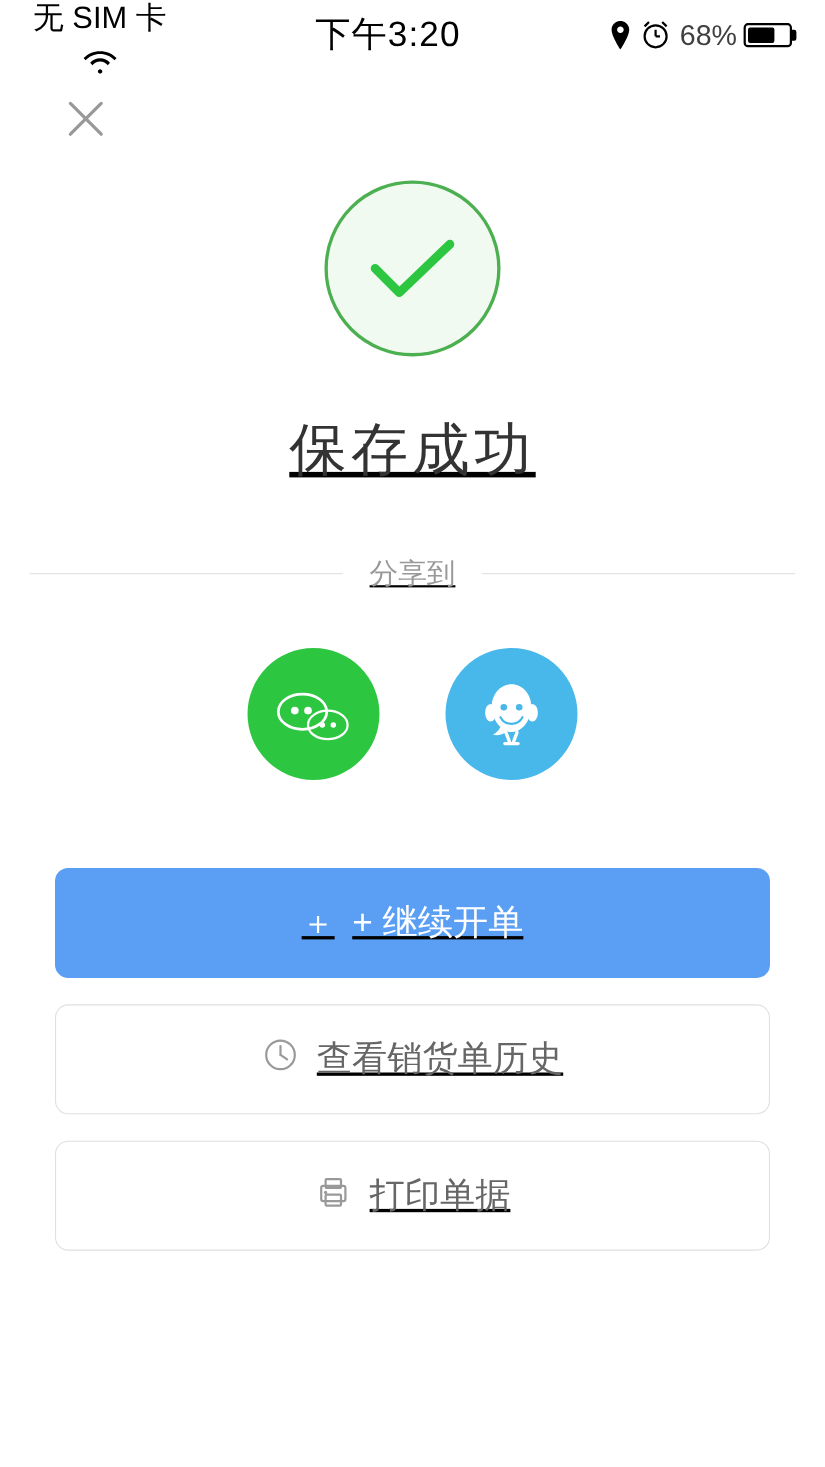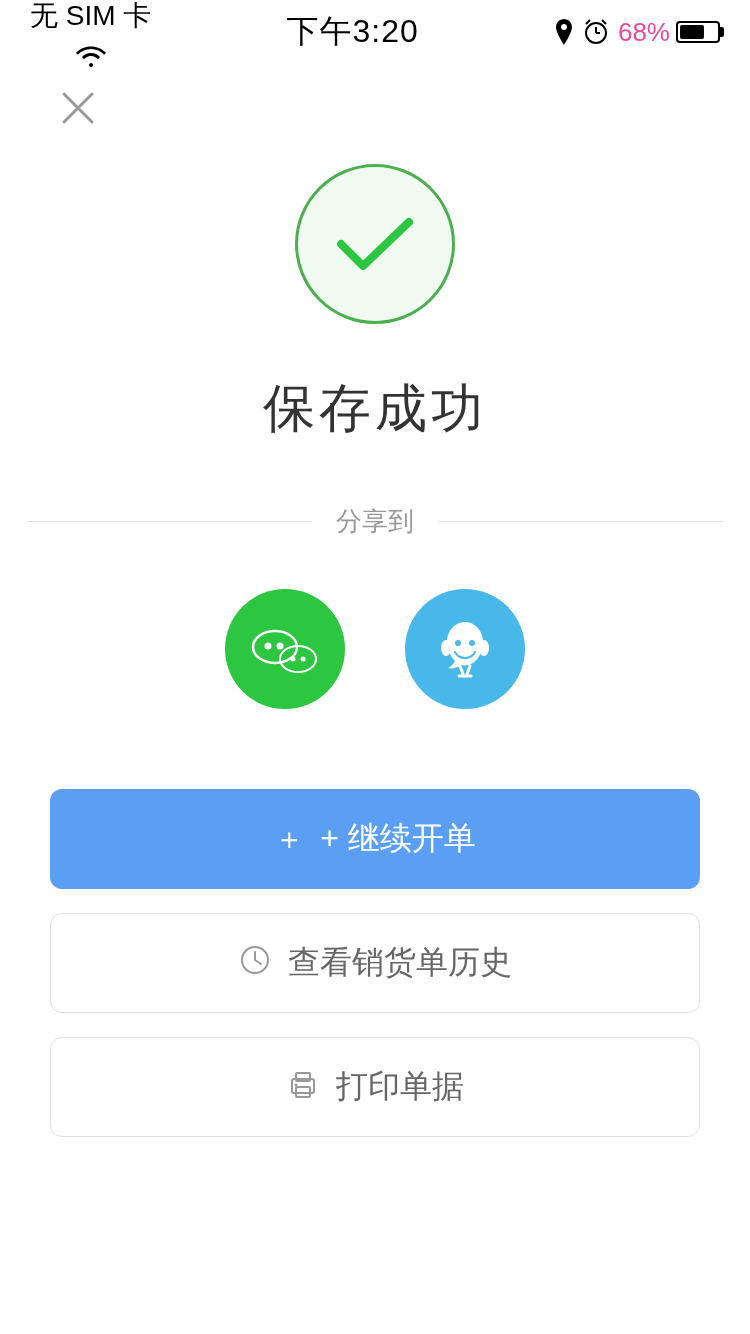--- a/index.html
+++ b/index.html
@@ -45,21 +45,21 @@
       font-weight: 500;
       color: #000;
       letter-spacing: 1px;
     }
 
     .status-right {
       display: flex;
       align-items: center;
       gap: 10px;
       font-size: 26px;
-      color: #ec4899;
+      color: #404040;
     }
 
     .battery-container {
       display: flex;
       align-items: center;
       gap: 6px;
     }
 
     .battery {
       width: 44px;
@@ -109,20 +109,21 @@
       height: 36px;
       color: #999;
     }
 
     
     .main-content {
       display: flex;
       flex-direction: column;
       align-items: center;
       padding-top: 100px;
+      text-decoration: underline;
     }
 
     
     .success-circle {
       width: 160px;
       height: 160px;
       border-radius: 50%;
       border: 3px solid #4CAF50;
       background: #f0faf0;
       display: flex;

